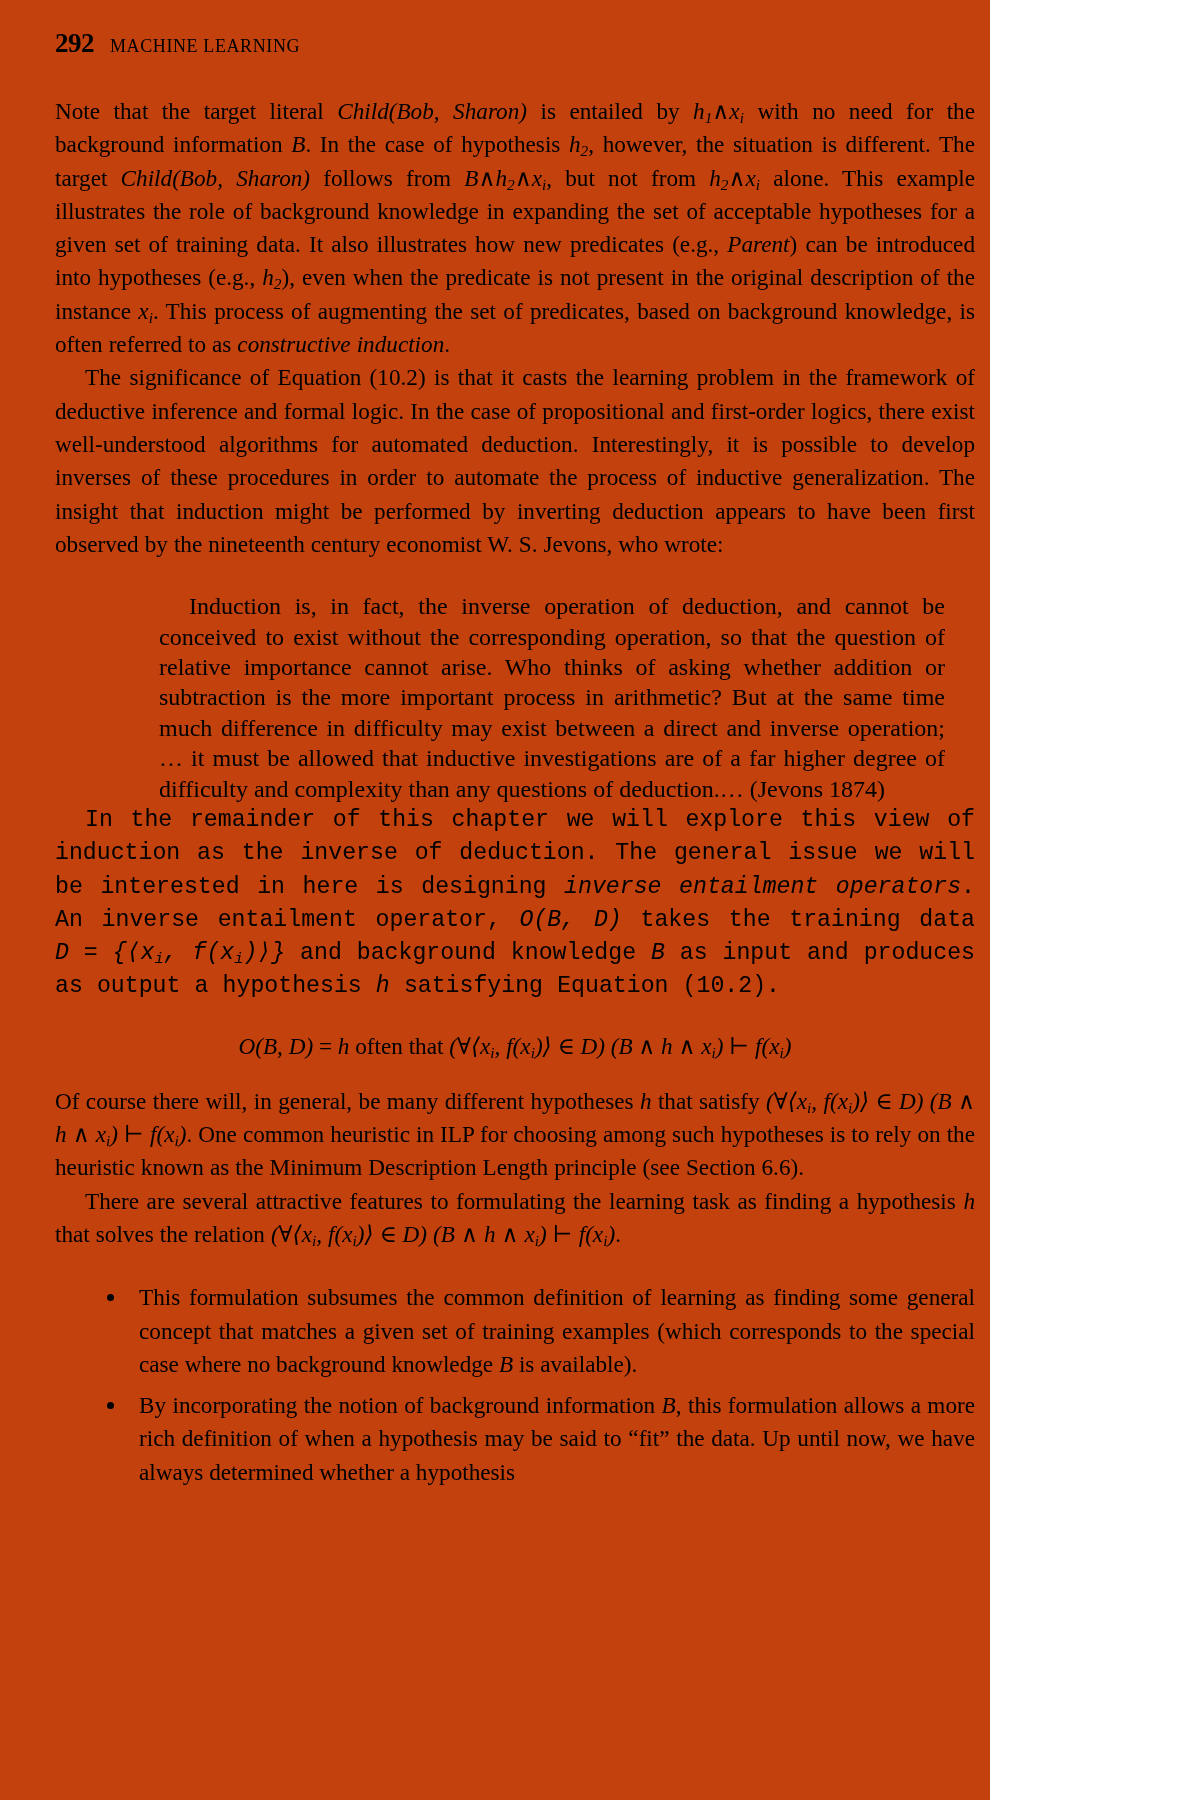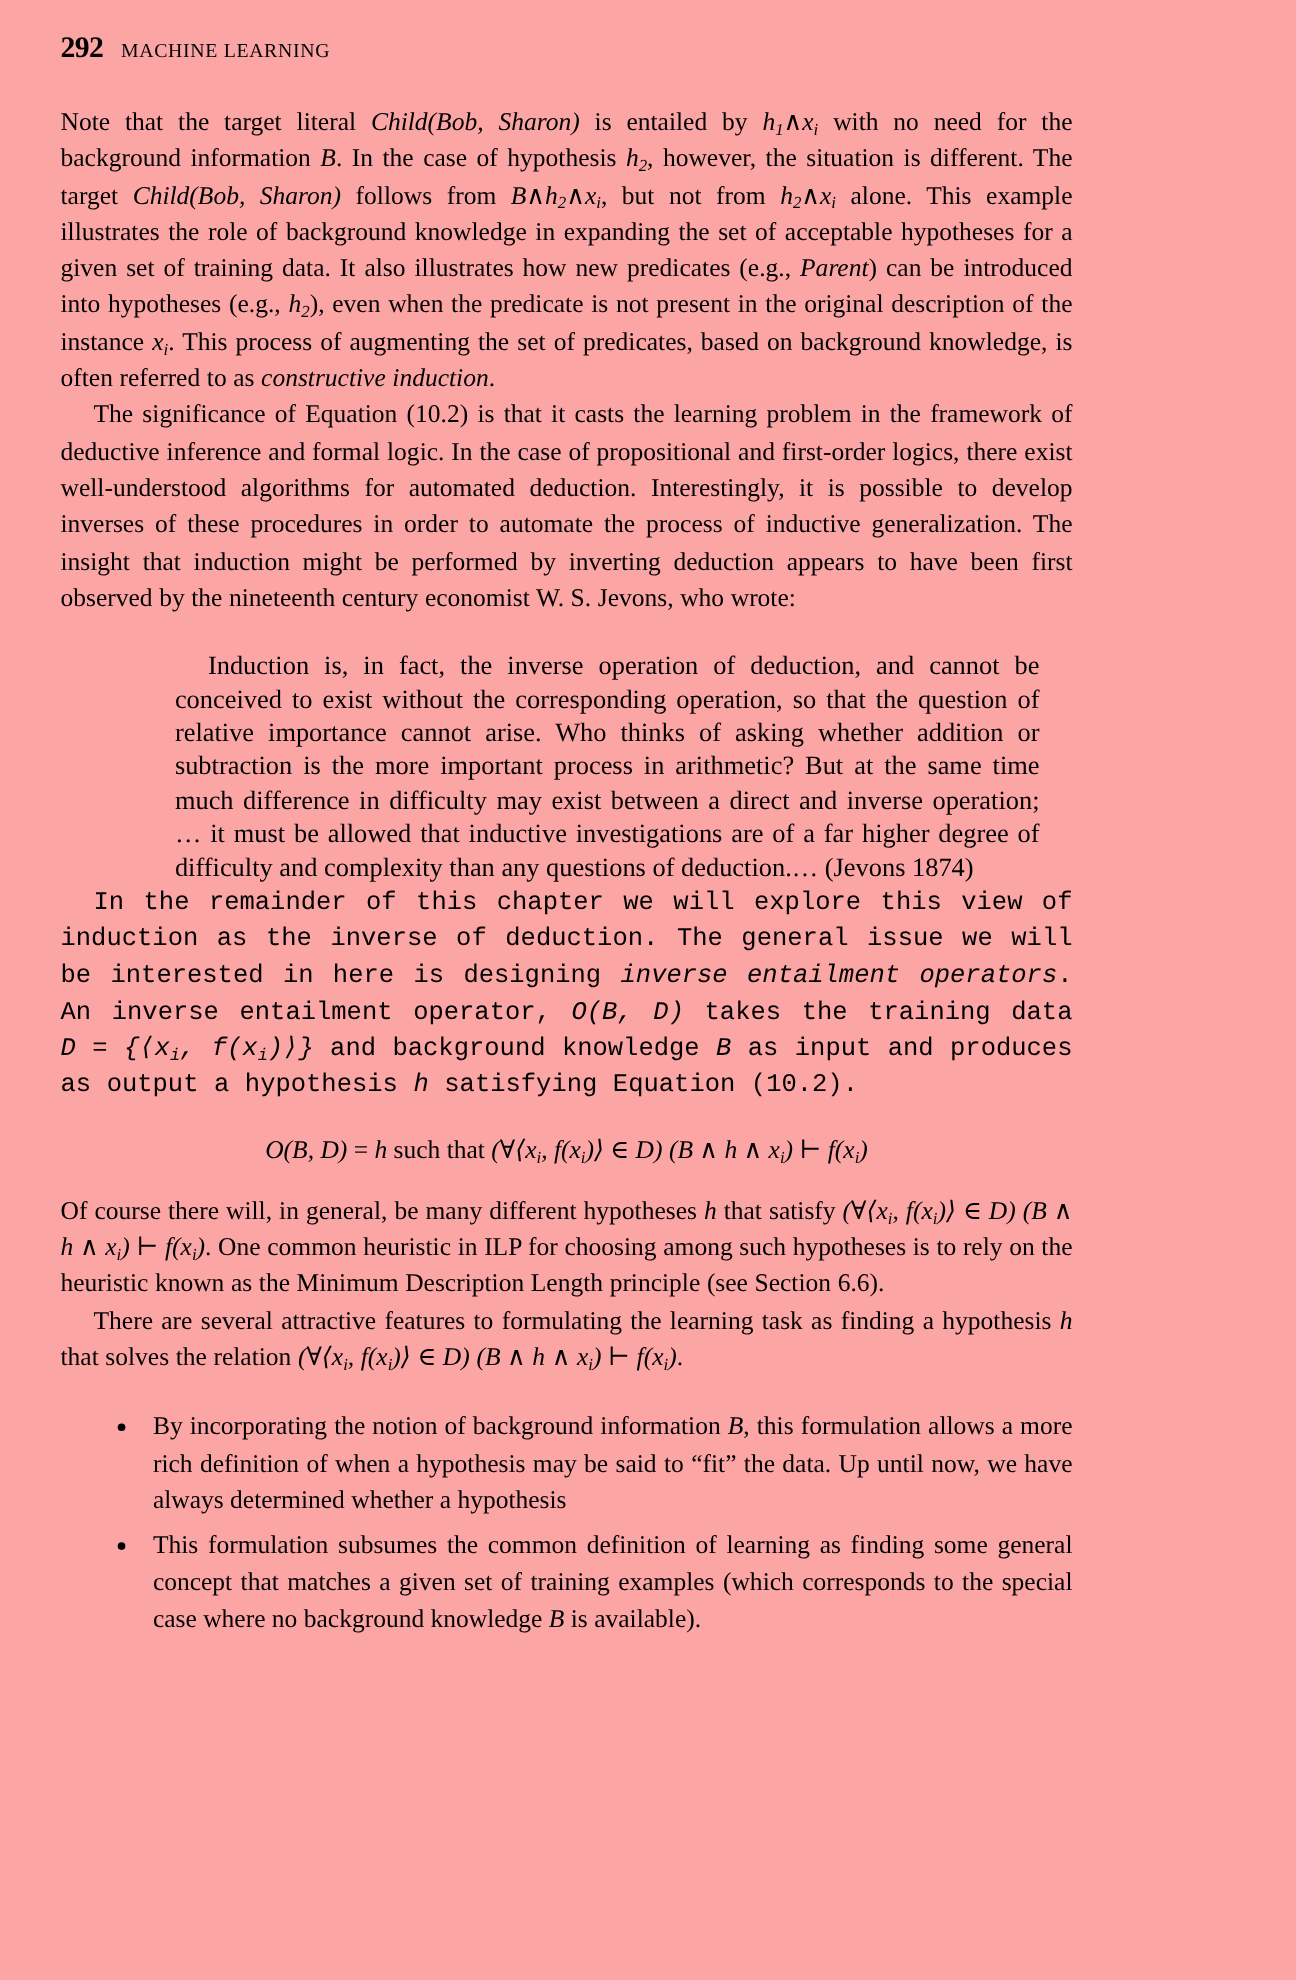--- a/index.html
+++ b/index.html
@@ -9,23 +9,23 @@
   }
   body {
     width: 1178px;
     height: 1800px;
     font-family: "Liberation Serif", "DejaVu Serif", serif;
     color: #000000;
     overflow: hidden;
   }
   .page {
     position: relative;
-    width: 1178px;
+    width: 990px;
     height: 1800px;
-    background: #fca5a5;
+    background: #c2410c;
     padding: 16px;
     box-sizing: border-box;
   }
   .page-inner {
     position: absolute;
     left: 55px;
     top: 28px;
     width: 920px;
   }
   
@@ -130,29 +130,29 @@
     <p class="body"><span>Note that the target literal </span><span class="it">Child</span><span class="it">(Bob, Sharon)</span><span> is entailed by </span><span class="nowrap"><span class="it">h</span><sub>1</sub><span class="op">∧</span><span class="it">x</span><sub>i</sub></span><span> with no need for the background information </span><span class="it">B</span><span>. In the case of hypothesis </span><span class="nowrap"><span class="it">h</span><sub>2</sub></span><span>, however, the situation is different. The target </span><span class="it">Child</span><span class="it">(Bob, Sharon)</span><span> follows from </span><span class="nowrap"><span class="it">B</span><span class="op">∧</span><span class="it">h</span><sub>2</sub><span class="op">∧</span><span class="it">x</span><sub>i</sub></span><span>, but not from </span><span class="nowrap"><span class="it">h</span><sub>2</sub><span class="op">∧</span><span class="it">x</span><sub>i</sub></span><span> alone. This example illustrates the role of background knowledge in expanding the set of acceptable hypotheses for a given set of training data. It also illustrates how new predicates (e.g., </span><span class="it">Parent</span><span>) can be introduced into hypotheses (e.g., </span><span class="nowrap"><span class="it">h</span><sub>2</sub></span><span>), even when the predicate is not present in the original description of the instance </span><span class="nowrap"><span class="it">x</span><sub>i</sub></span><span>. This process of augmenting the set of predicates, based on background knowledge, is often referred to as </span><span class="it">constructive induction</span><span>.</span></p>
 
     <p class="body">The significance of Equation (10.2) is that it casts the learning problem in the framework of deductive inference and formal logic. In the case of propositional and first-order logics, there exist well-understood algorithms for automated deduction. Interestingly, it is possible to develop inverses of these procedures in order to automate the process of inductive generalization. The insight that induction might be performed by inverting deduction appears to have been first observed by the nineteenth century economist W. S. Jevons, who wrote:</p>
 
     <blockquote class="quote-block">
       <p>Induction is, in fact, the inverse operation of deduction, and cannot be conceived to exist without the corresponding operation, so that the question of relative importance cannot arise. Who thinks of asking whether addition or subtraction is the more important process in arithmetic? But at the same time much difference in difficulty may exist between a direct and inverse operation; … it must be allowed that inductive investigations are of a far higher degree of difficulty and complexity than any questions of deduction.… (Jevons 1874)</p>
     </blockquote>
 
     <p class="body sp-before" style="text-indent:30px"><span>In the remainder of this chapter we will explore this view of induction as the inverse of deduction. The general issue we will be interested in here is designing </span><span class="it">inverse entailment operators</span><span>. An inverse entailment operator, </span><span class="nowrap"><span class="it">O</span><span class="it">(B, D)</span></span><span> takes the training data </span><span class="nowrap"><span class="it">D</span><span class="op"> = </span><span class="it">{⟨x</span><sub>i</sub><span class="it">, f(x</span><sub>i</sub><span class="it">)⟩}</span></span><span> and background knowledge </span><span class="it">B</span><span> as input and produces as output a hypothesis </span><span class="it">h</span><span> satisfying Equation (10.2).</span></p>
 
-    <div class="equation"><span>O</span><span>(B, D)</span><span class="rm"> = </span><span>h</span><span class="rm"> such that </span><span>(∀⟨x</span><sub>i</sub><span>, f(x</span><sub>i</sub><span>)⟩ ∈ D) (B ∧ h ∧ x</span><sub>i</sub><span>) ⊢ f(x</span><sub>i</sub><span>)</span></div>
+    <div class="equation"><span>O</span><span>(B, D)</span><span class="rm"> = </span><span>h</span><span class="rm"> often that </span><span>(∀⟨x</span><sub>i</sub><span>, f(x</span><sub>i</sub><span>)⟩ ∈ D) (B ∧ h ∧ x</span><sub>i</sub><span>) ⊢ f(x</span><sub>i</sub><span>)</span></div>
 
     <p class="body"><span>Of course there will, in general, be many different hypotheses </span><span class="it">h</span><span> that satisfy </span><span class="it"><span>(∀⟨x</span><sub>i</sub><span>, f(x</span><sub>i</sub><span>)⟩ ∈ D) (B ∧ h ∧ x</span><sub>i</sub><span>) ⊢ f(x</span><sub>i</sub><span>)</span></span><span>. One common heuristic in ILP for choosing among such hypotheses is to rely on the heuristic known as the Minimum Description Length principle (see Section 6.6).</span></p>
 
     <p class="body" style="text-indent:30px"><span>There are several attractive features to formulating the learning task as finding a hypothesis </span><span class="it">h</span><span> that solves the relation </span><span class="it"><span>(∀⟨x</span><sub>i</sub><span>, f(x</span><sub>i</sub><span>)⟩ ∈ D) (B ∧ h ∧ x</span><sub>i</sub><span>) ⊢ f(x</span><sub>i</sub><span>)</span></span><span>.</span></p>
 
     <ul class="bullets">
       <li>
-        <span class="dot"></span><span>By incorporating the notion of background information </span><span class="it">B</span><span>, this formulation allows a more rich definition of when a hypothesis may be said to “fit” the data. Up until now, we have always determined whether a hypothesis</span>
+        <span class="dot"></span><span>This formulation subsumes the common definition of learning as finding some general concept that matches a given set of training examples (which corresponds to the special case where no background knowledge </span><span class="it">B</span><span> is available).</span>
       </li>
       <li>
-        <span class="dot"></span><span>This formulation subsumes the common definition of learning as finding some general concept that matches a given set of training examples (which corresponds to the special case where no background knowledge </span><span class="it">B</span><span> is available).</span>
+        <span class="dot"></span><span>By incorporating the notion of background information </span><span class="it">B</span><span>, this formulation allows a more rich definition of when a hypothesis may be said to “fit” the data. Up until now, we have always determined whether a hypothesis</span>
       </li>
     </ul>
 
   </div>
 </div>
 
 </body></html>

